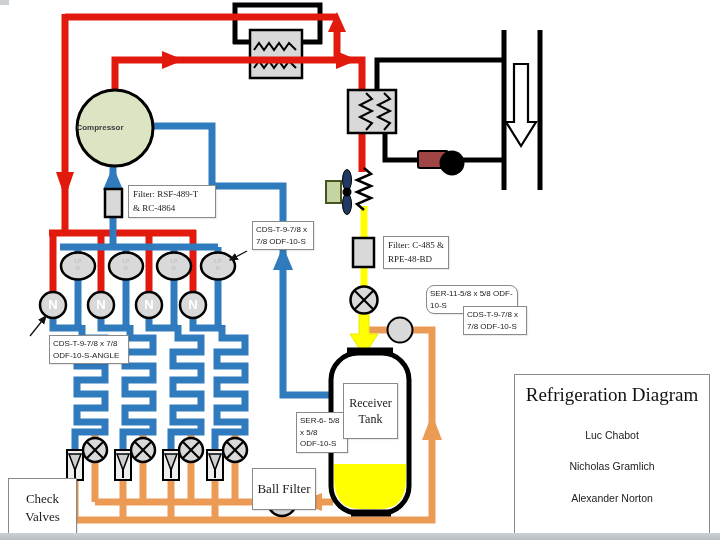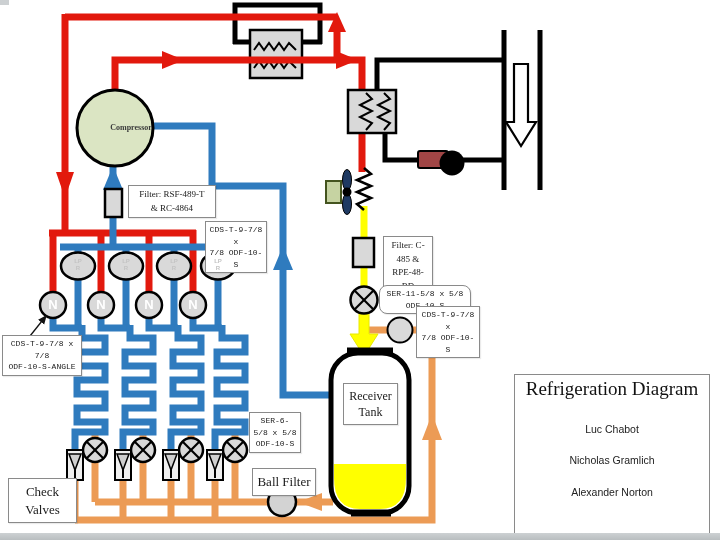--- a/index.html
+++ b/index.html
@@ -6,45 +6,44 @@
   body{
     width:720px;height:540px;position:relative;overflow:hidden;
     background:#ffffff;font-family:"Liberation Sans",sans-serif;
   }
   #stage{position:absolute;left:0;top:0;width:720px;height:540px;}
   svg{position:absolute;left:0;top:0;}
   .label{
     position:absolute;background:#ffffff;border:1px solid #8a8a8a;
     color:#1a1a1a;white-space:pre-line;box-sizing:border-box;
     box-shadow:1px 1px 1px rgba(0,0,0,0.08);
-    text-align:center;
-  }
-  .lbl-sans{font-family:Liberation Mono, monospace;font-size:8px;line-height:1.45;padding:2px 3px;}
+  }
+  .lbl-sans{font-family:Liberation Sans, sans-serif;font-size:8px;line-height:1.45;padding:2px 3px;margin-left:47px;}
   .lbl-serif{font-family:"Liberation Serif",serif;font-size:9px;line-height:1.5;padding:2px 4px;}
-  .lbl-big-serif{font-family:"Liberation Serif",serif;font-size:13px;line-height:1.35;text-align:center;padding:4px 3px;}
+  .lbl-big-serif{font-family:"Liberation Serif",serif;font-size:13px;line-height:1.35;text-align:center;padding:11px 3px;}
   .comp-label{
     position:absolute;font-size:8px;font-weight:bold;color:#3c3c3c;
     text-align:center;white-space:pre-line;
   }
   .n-label{
     position:absolute;width:20px;text-align:center;color:#ffffff;
     font-size:13px;font-weight:bold;font-family:"Liberation Sans",sans-serif;
   }
   .lpr-label{
     position:absolute;width:30px;text-align:center;color:#c3c3c3;
     font-size:6px;line-height:1.15;font-weight:bold;white-space:pre-line;
   }
   #title-block{
     position:absolute;left:514px;top:374px;width:196px;height:160px;
     background:#ffffff;border:1px solid #8a8a8a;box-sizing:border-box;
     text-align:center;
   }
   #title-block .tb-title{
     font-family:"Liberation Serif",serif;font-size:19px;color:#111;
-    margin-top:3px;
+    margin-top:9px;
   }
   #title-block .tb-names{
     margin-top:6px;font-size:10.5px;line-height:1.5;color:#222;
     font-family:"Liberation Sans",sans-serif;white-space:pre-line;
   }
   #edge-bottom{
     position:absolute;left:0;top:533px;width:720px;height:7px;
     background:linear-gradient(#cdd1d3,#b9bec0);
   }
   #edge-corner{
@@ -239,29 +238,29 @@
     <ellipse cx="174" cy="266" rx="17" ry="13.5"></ellipse>
     <ellipse cx="218" cy="266" rx="17" ry="13.5"></ellipse>
   </g>
 
   <g stroke="#111" stroke-width="1.3" fill="none">
     <line x1="247" y1="251" x2="230" y2="260" marker-end="url(#ah)"></line>
     <line x1="30" y1="336" x2="46" y2="316" marker-end="url(#ah)"></line>
   </g>
 </svg>
 
-<div class="comp-label" style="left:94px;top:123px;width:74px;font-family:Liberation Serif, serif;">Compressor</div>
+<div class="comp-label" style="left:63px;top:123px;width:74px;">Compressor</div>
 
 <div class="label lbl-serif" style="left:128px;top:185px;width:88px;">Filter: RSF-489-T
 &amp; RC-4864</div>
 
 <div class="label lbl-sans" style="left:205px;top:221px;width:62px;">CDS-T-9-7/8 x
 7/8 ODF-10-S</div>
 
-<div class="label lbl-serif" style="left:383px;top:236px;width:50px;">Filter: C-485 &amp;
+<div class="label lbl-serif" style="left:383px;top:236px;width:66px;">Filter: C-485 &amp;
 RPE-48-BD</div>
 
 <div class="label lbl-sans" style="left:379px;top:285px;width:92px;border-radius:8px;">SER-11-5/8 x 5/8 ODF-10-S</div>
 
 <div class="label lbl-sans" style="left:416px;top:306px;width:64px;">CDS-T-9-7/8 x
 7/8 ODF-10-S</div>
 
 <div class="label lbl-sans" style="left:2px;top:335px;width:80px;">CDS-T-9-7/8 x 7/8
 ODF-10-S-ANGLE</div>
 

